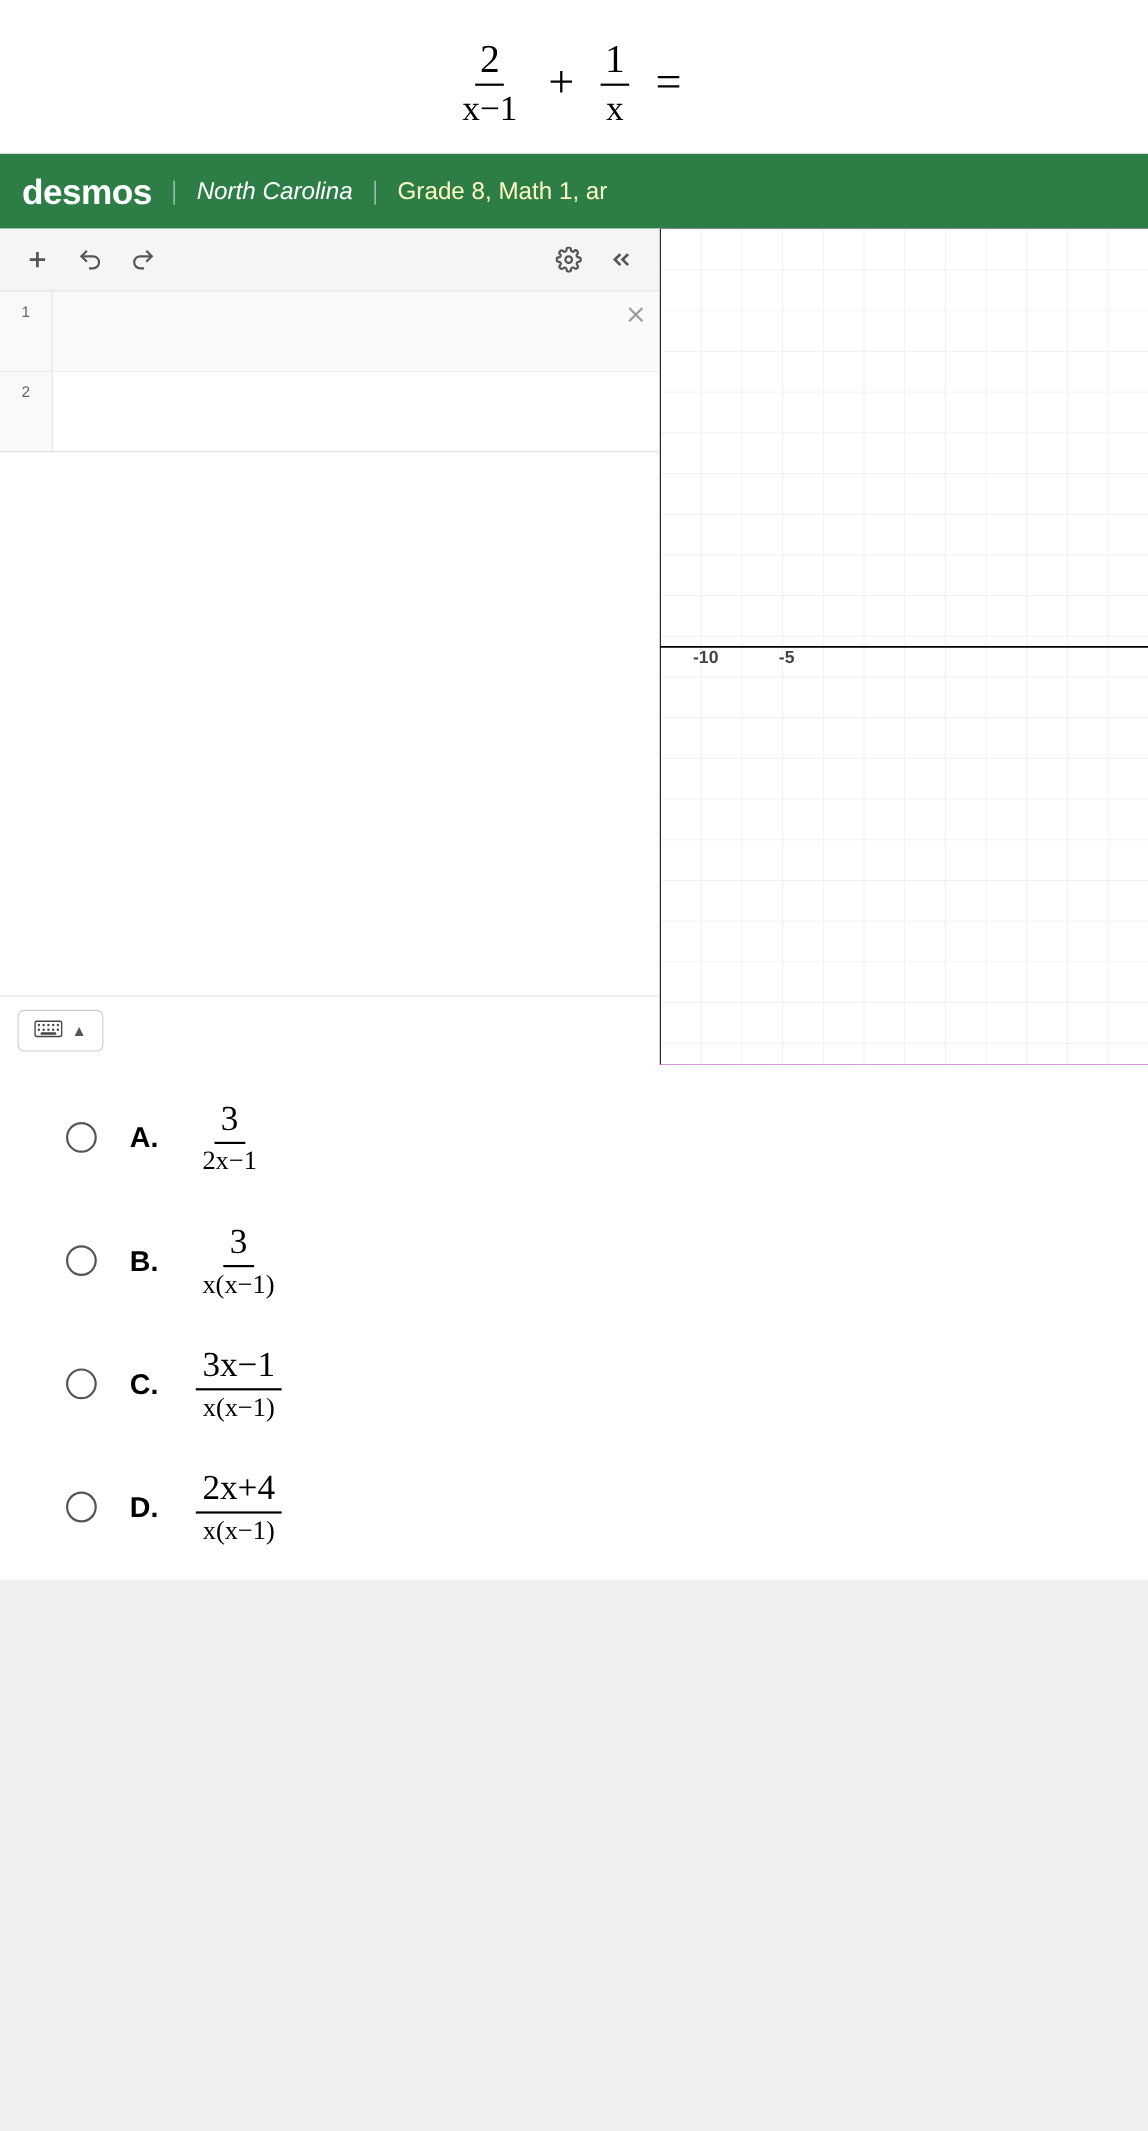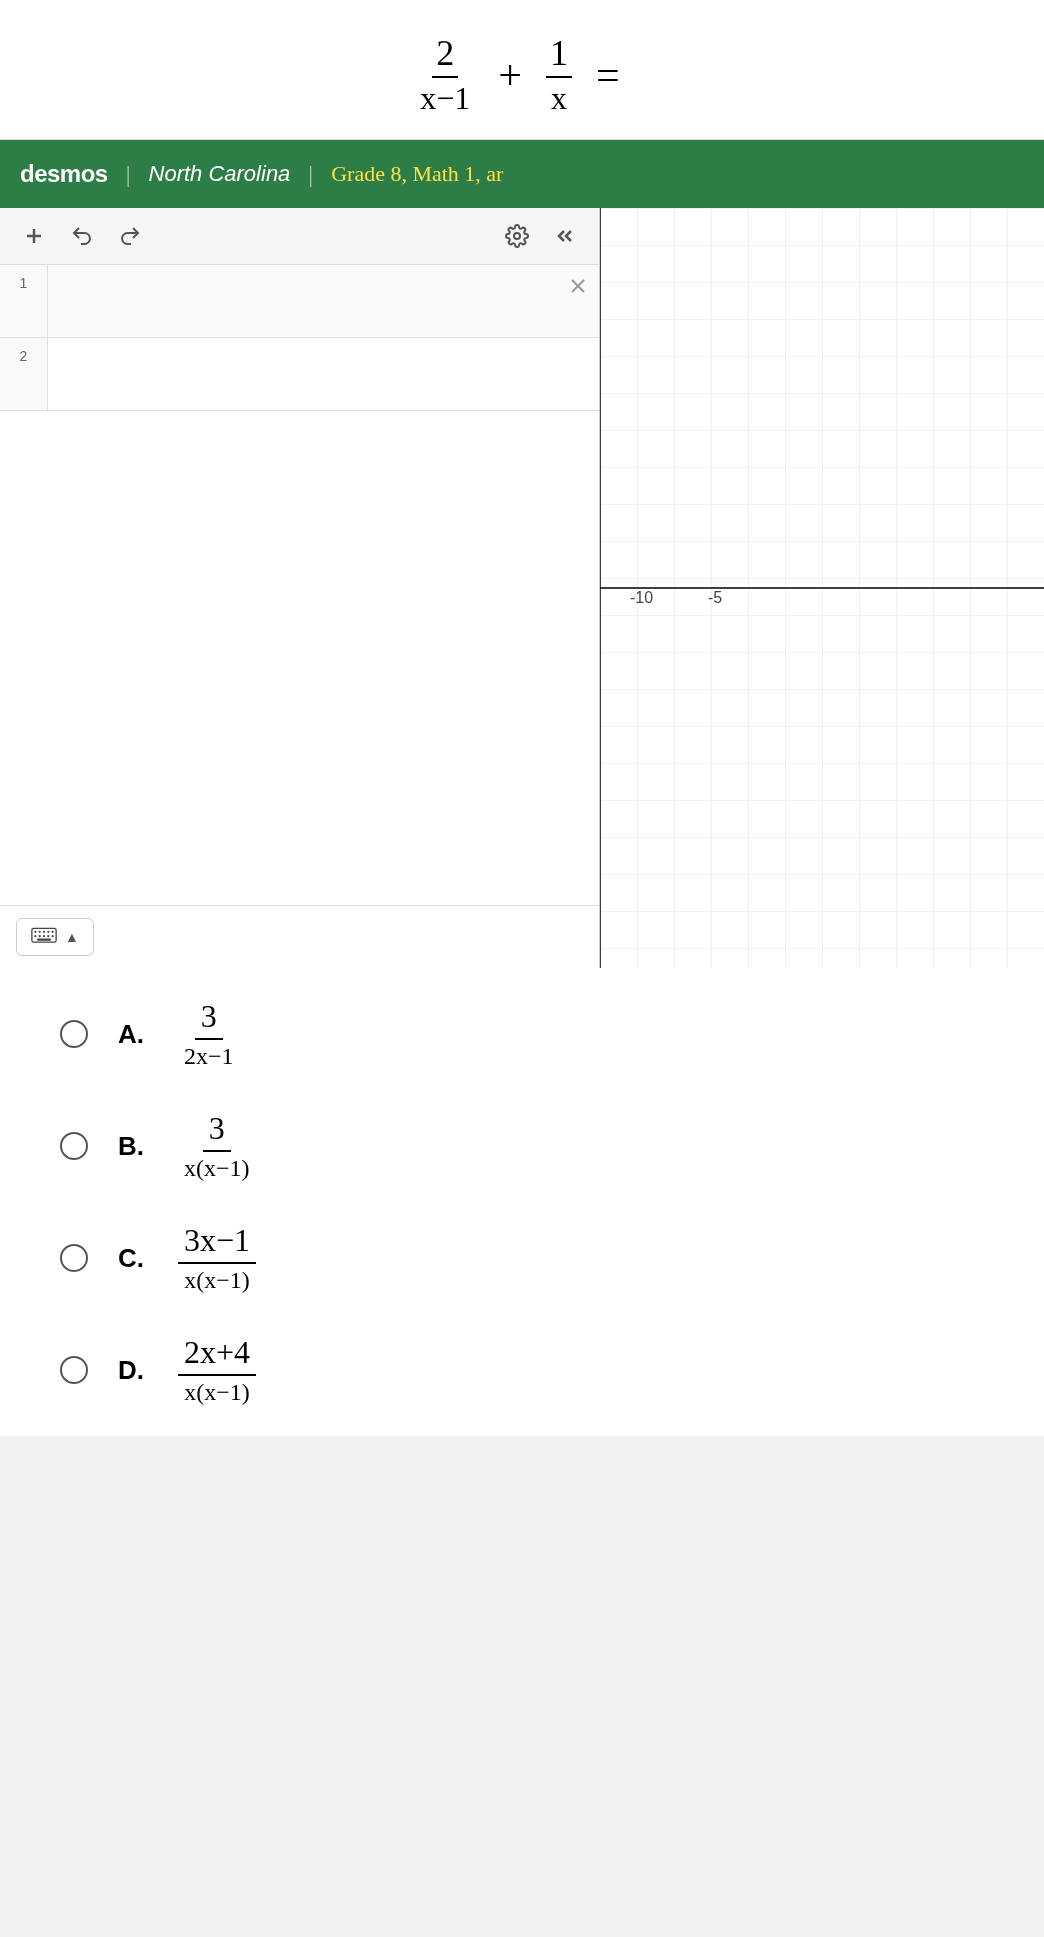--- a/index.html
+++ b/index.html
@@ -61,21 +61,21 @@
       background: #2d7d46;
       color: white;
       display: flex;
       align-items: center;
       height: 68px;
       padding: 0 20px;
       gap: 0;
     }
 
     .desmos-logo {
-      font-size: 24px;
+      font-size: 32px;
       font-weight: bold;
       font-family: Arial, sans-serif;
       color: white;
       letter-spacing: -0.5px;
     }
 
     .header-divider {
       color: rgba(255,255,255,0.6);
       font-size: 24px;
       margin: 0 18px;
@@ -83,22 +83,22 @@
 
     .header-region {
       font-size: 22px;
       color: white;
       font-family: Arial, sans-serif;
       font-style: italic;
     }
 
     .header-course {
       font-size: 22px;
-      color: #fde047;
-      font-family: Liberation Serif, serif;
+      color: #fef9c3;
+      font-family: Liberation Sans, sans-serif;
     }
 
     
     .main-content {
       display: flex;
       height: 760px;
       background: white;
     }
 
     
@@ -189,20 +189,21 @@
       line-height: 1;
       padding: 4px;
     }
 
     
     .right-panel {
       flex: 1;
       background: #a21caf;
       position: relative;
       overflow: hidden;
+      font-weight: bold;
     }
 
     .graph-canvas {
       width: 100%;
       height: 100%;
     }
 
     
     .bottom-toolbar {
       display: flex;

